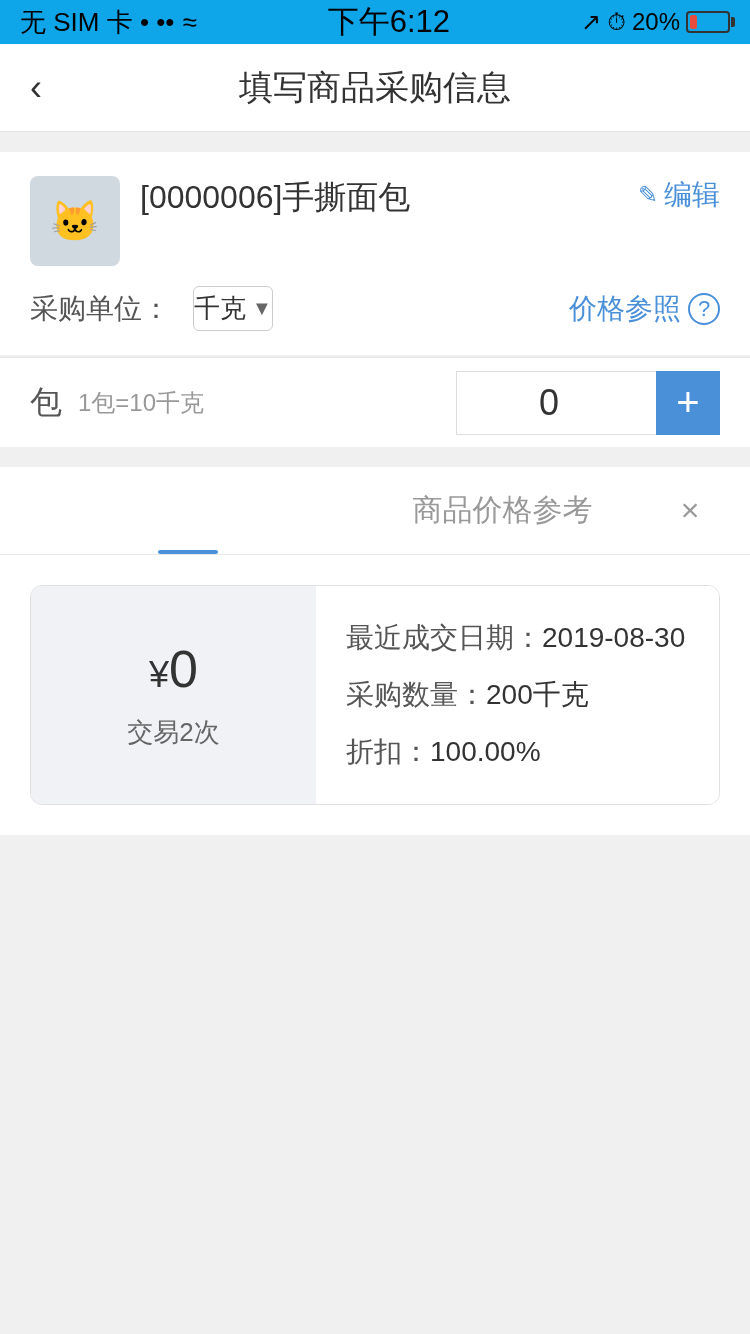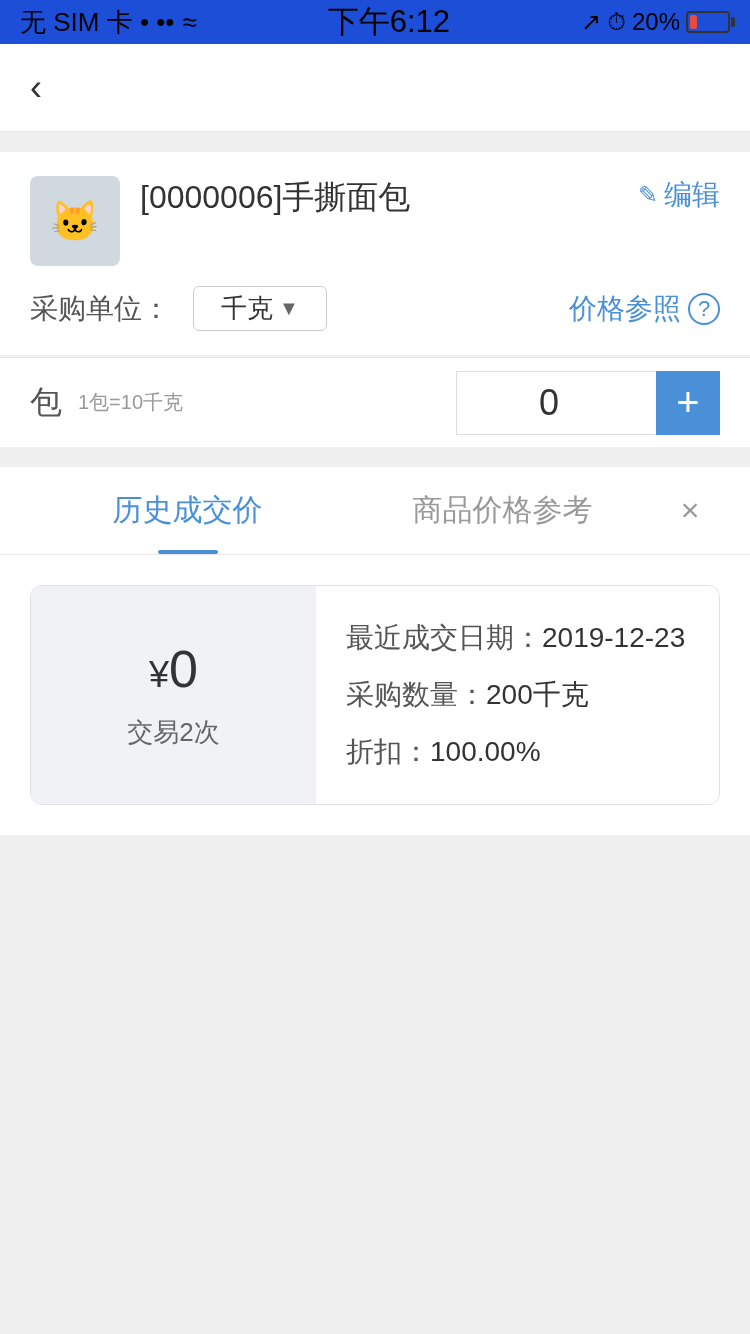--- a/index.html
+++ b/index.html
@@ -9,21 +9,21 @@
       min-height: 1334px;
       background: #f0f0f0;
       font-family: -apple-system, "PingFang SC", "Microsoft YaHei", sans-serif;
       font-size: 28px;
     }
 
     
     .status-bar {
       width: 100%;
       height: 44px;
-      background: #1d4ed8;
+      background: #0ea5e9;
       display: flex;
       align-items: center;
       justify-content: space-between;
       padding: 0 20px;
       font-size: 26px;
       color: #000;
     }
     .status-left { display: flex; align-items: center; gap: 8px; }
     .status-center { font-size: 31px; font-weight: 500; }
     .status-right { display: flex; align-items: center; gap: 6px; font-size: 24px; }
@@ -134,21 +134,21 @@
     .purchase-unit {
       display: flex;
       align-items: center;
       gap: 23px;
       font-size: 28px;
       color: #555;
     }
     .unit-select {
       border: 1px solid #ccc;
       border-radius: 6px;
-      padding: 4px 27px;
+      padding: 4px 0;
       font-size: 26px;
       color: #333;
       background: #fff;
       display: flex;
       align-items: center;
       gap: 6px;
       cursor: pointer;
     }
     .unit-arrow { font-size: 20px; color: #666; }
     .price-ref {
@@ -185,21 +185,21 @@
     .qty-label {
       display: flex;
       align-items: center;
       gap: 16px;
     }
     .bao-char {
       font-size: 32px;
       color: #555;
     }
     .bao-sub {
-      font-size: 20px;
+      font-size: 24px;
       color: #999;
     }
     .qty-input-area {
       display: flex;
       align-items: center;
       gap: 0;
     }
     .qty-input {
       width: 200px;
       height: 64px;
@@ -342,20 +342,21 @@
     <span>⏱</span>
     <span>20%</span>
     <div class="battery">
       <div class="battery-fill"></div>
     </div>
   </div>
 </div>
 
 <div class="nav-bar">
   <span class="nav-back">‹</span>
+  <span class="nav-title">填写商品采购信息</span>
 </div>
 
 <div class="product-section">
   <div class="product-header">
     <div class="product-left">
       <div class="product-thumbnail">
         <span class="owl-icon">🐱</span>
       </div>
       <span class="product-name">[0000006]手撕面包</span>
     </div>
@@ -386,40 +387,39 @@
   </div>
   <div class="qty-input-area">
     <input class="qty-input" type="number" value="0" style="">
     <button class="qty-plus">+</button>
   </div>
 </div>
 
 <div class="tabs-section">
   <div class="tabs-header">
     <div class="tab-item active">
-      <span>历史成交价</span>
       <div class="tab-underline"></div>
     </div>
     <div class="tab-item">
       <span>商品价格参考</span>
     </div>
     <div class="tab-close">×</div>
   </div>
 
   <div class="history-content">
     <div class="history-card">
       <div class="card-left">
         <div class="price-big">
           <span class="price-yen">¥</span><span>0</span>
         </div>
         <div class="trade-count">交易2次</div>
       </div>
       <div class="card-right">
         <div class="card-info-row">
-          <span class="card-info-label">最近成交日期：</span><span class="card-info-value">2019-12-23</span>
+          <span class="card-info-label">最近成交日期：</span><span class="card-info-value">2019-08-30</span>
         </div>
         <div class="card-info-row">
           <span class="card-info-label">采购数量：</span><span class="card-info-value">200千克</span>
         </div>
         <div class="card-info-row">
           <span class="card-info-label">折扣：</span><span class="card-info-value">100.00%</span>
         </div>
       </div>
     </div>
   </div>

